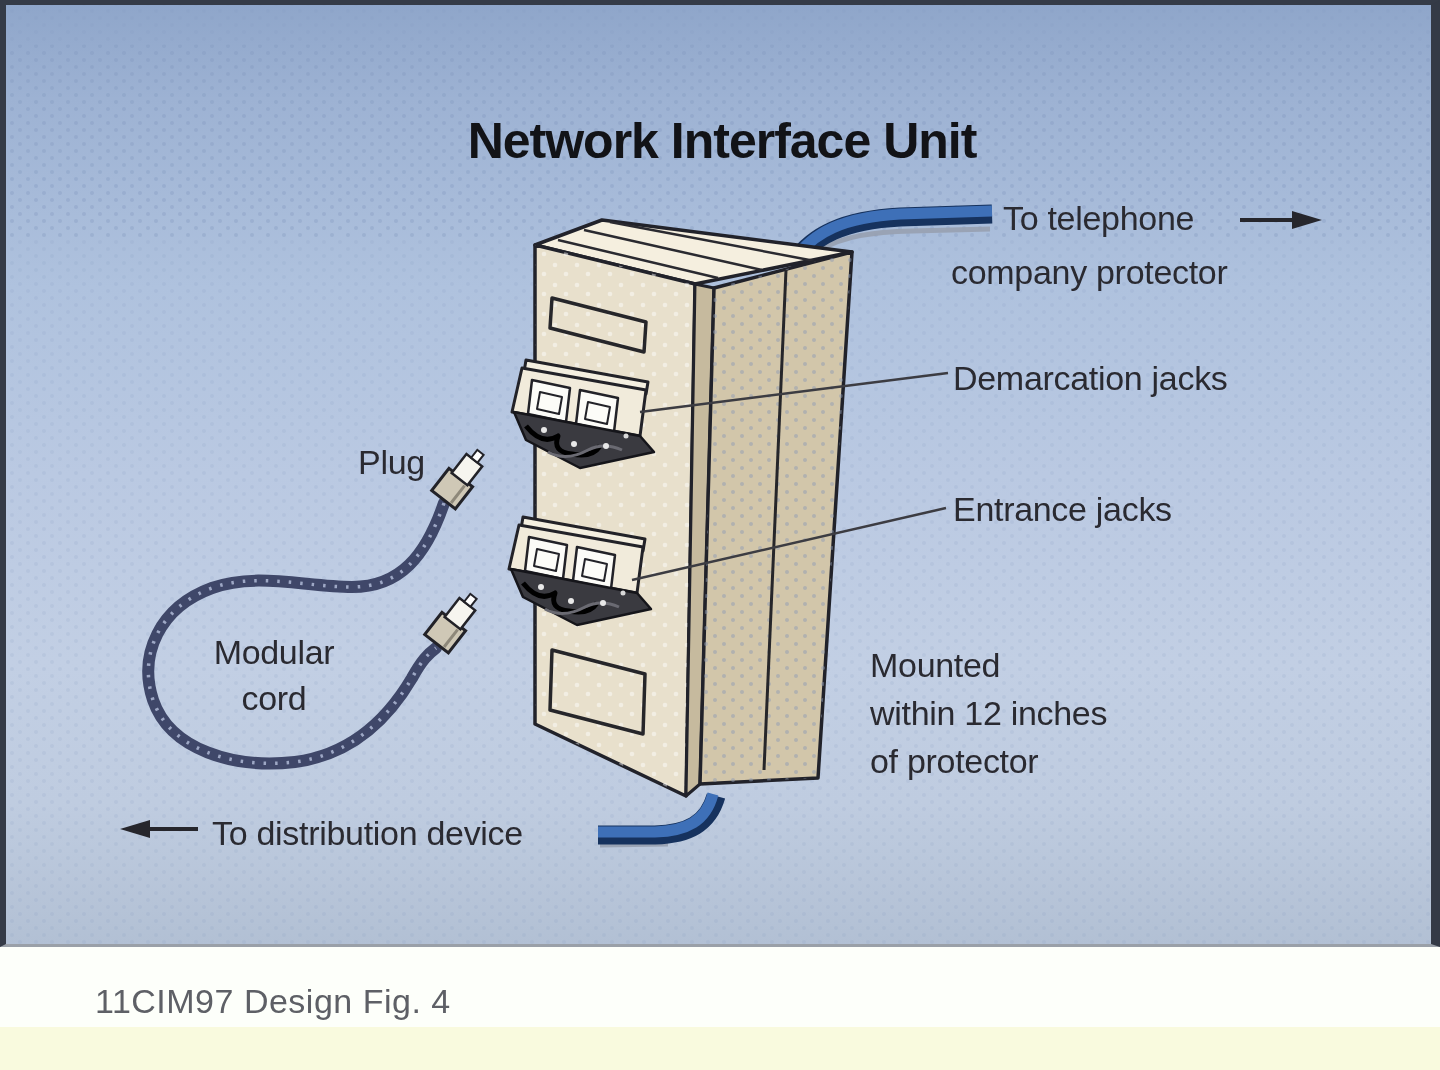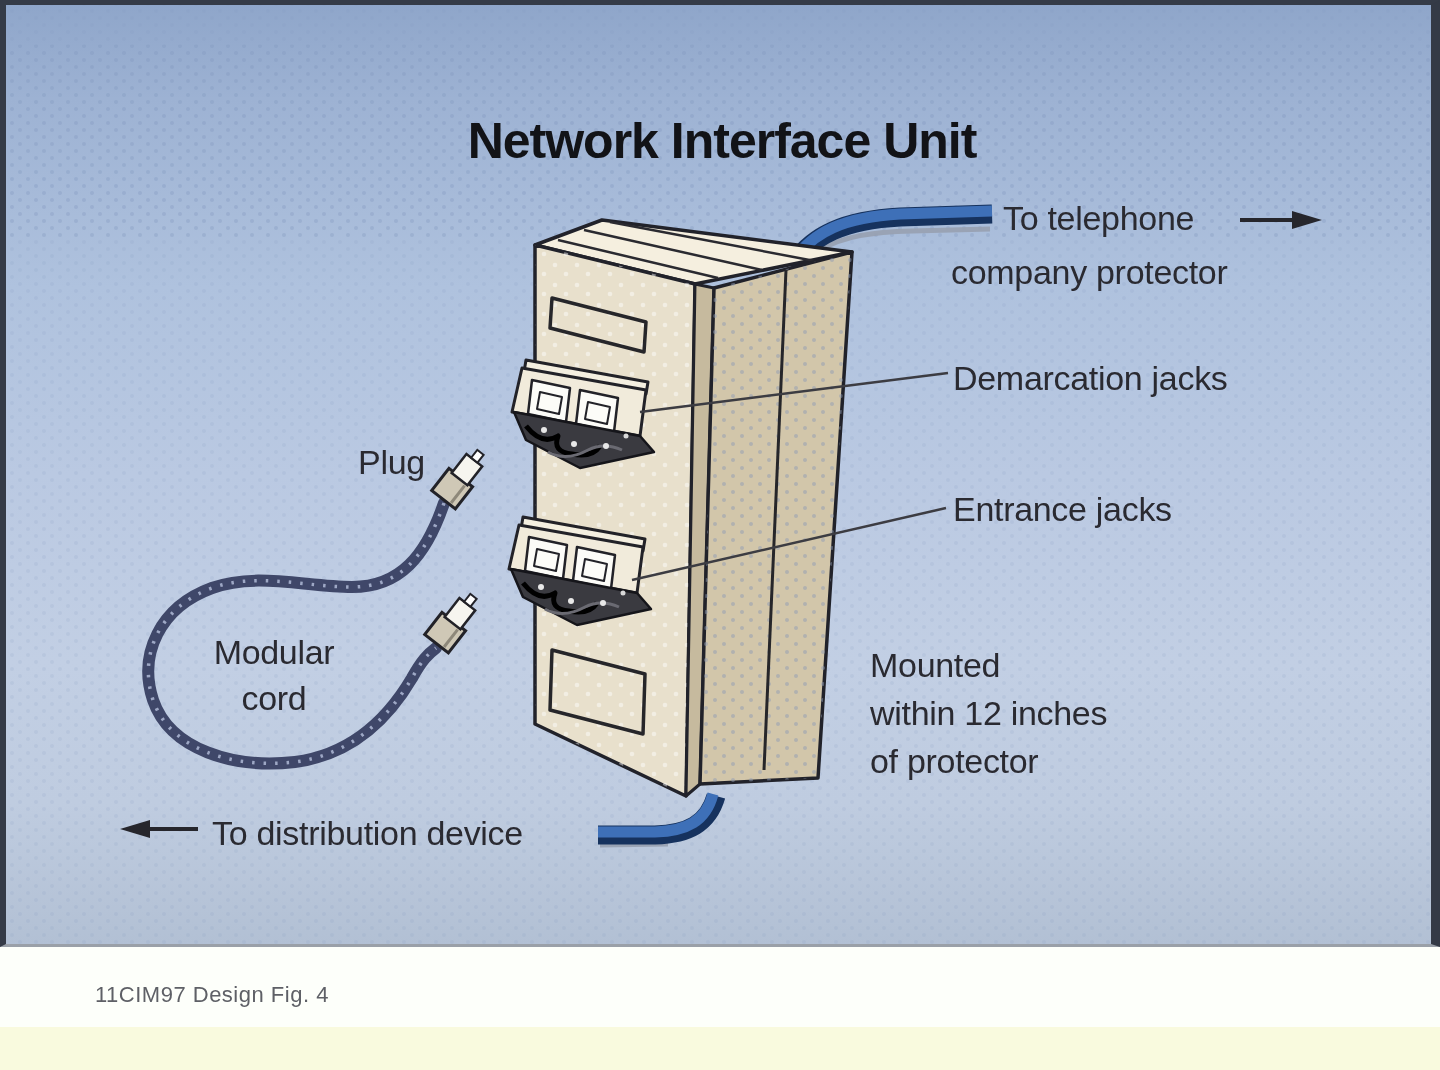--- a/index.html
+++ b/index.html
@@ -9,21 +9,21 @@
   }
   .diagram{
     position:absolute;left:0;top:0;width:1440px;height:947px;box-sizing:border-box;
     border-top:5px solid #353b47;border-left:6px solid #353b47;
     border-right:9px solid #343a46;border-bottom:3px solid #9aa0a8;
     background:#b6c7e0;
   }
   .diagram svg{display:block;}
   .footer{position:absolute;left:0;top:947px;width:1440px;height:80px;background:#fdfffa;}
   .caption{
-    position:absolute;left:95px;top:984px;font-size:22px;color:#5e6066;
+    position:absolute;left:95px;top:984px;font-size:34px;color:#5e6066;
     letter-spacing:0.5px;line-height:1;
   }
   .yellowbar{position:absolute;left:0;top:1027px;width:1440px;height:43px;background:#f9fade;}
   .lbl{font-size:34px;fill:#2a2a31;letter-spacing:-0.3px;}
   .title-text{font-size:50px;font-weight:bold;fill:#121317;letter-spacing:-1px;}
 </style>
 </head>
 <body>
 
 <div class="stage">

